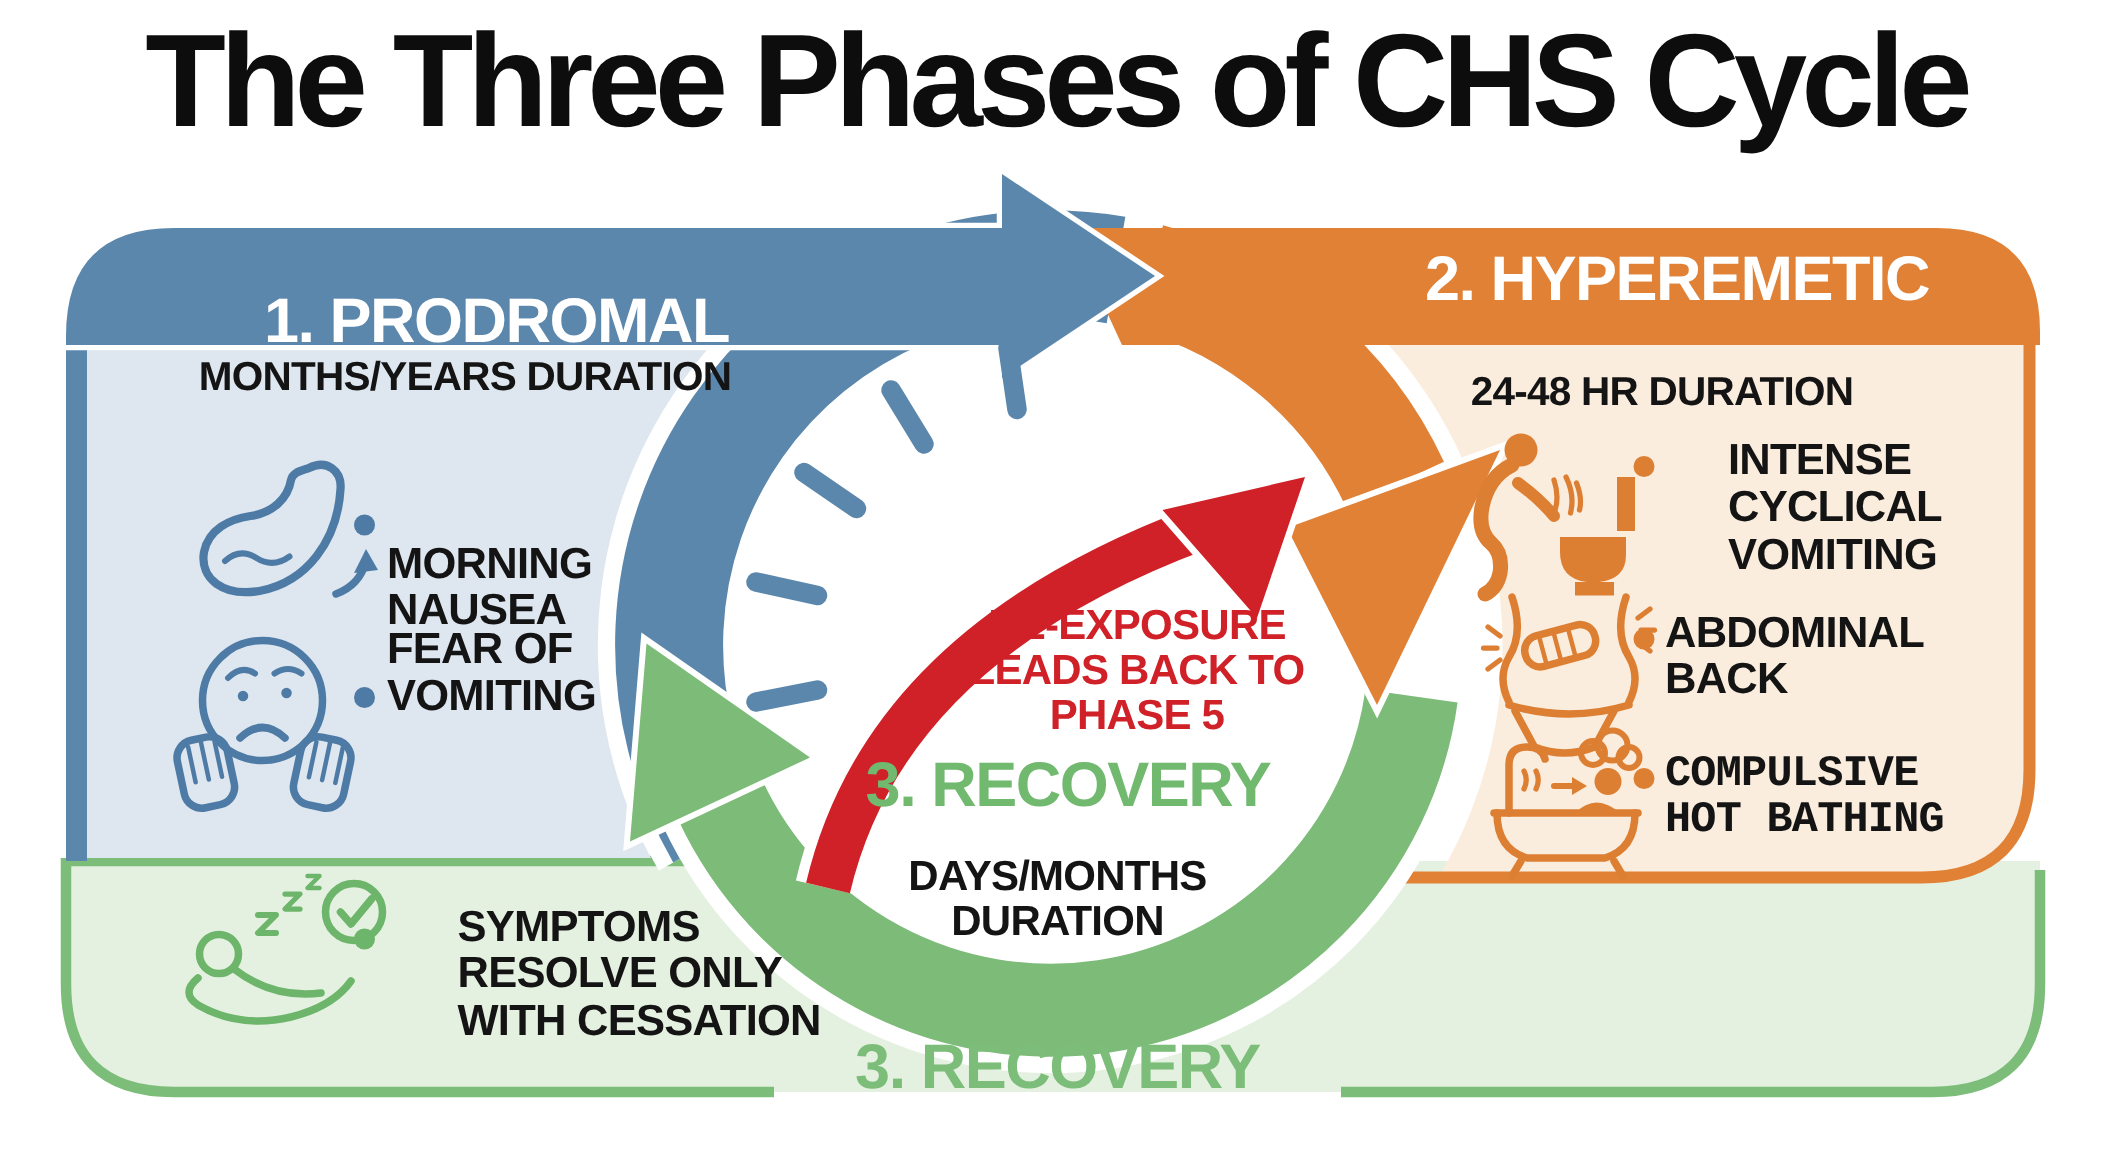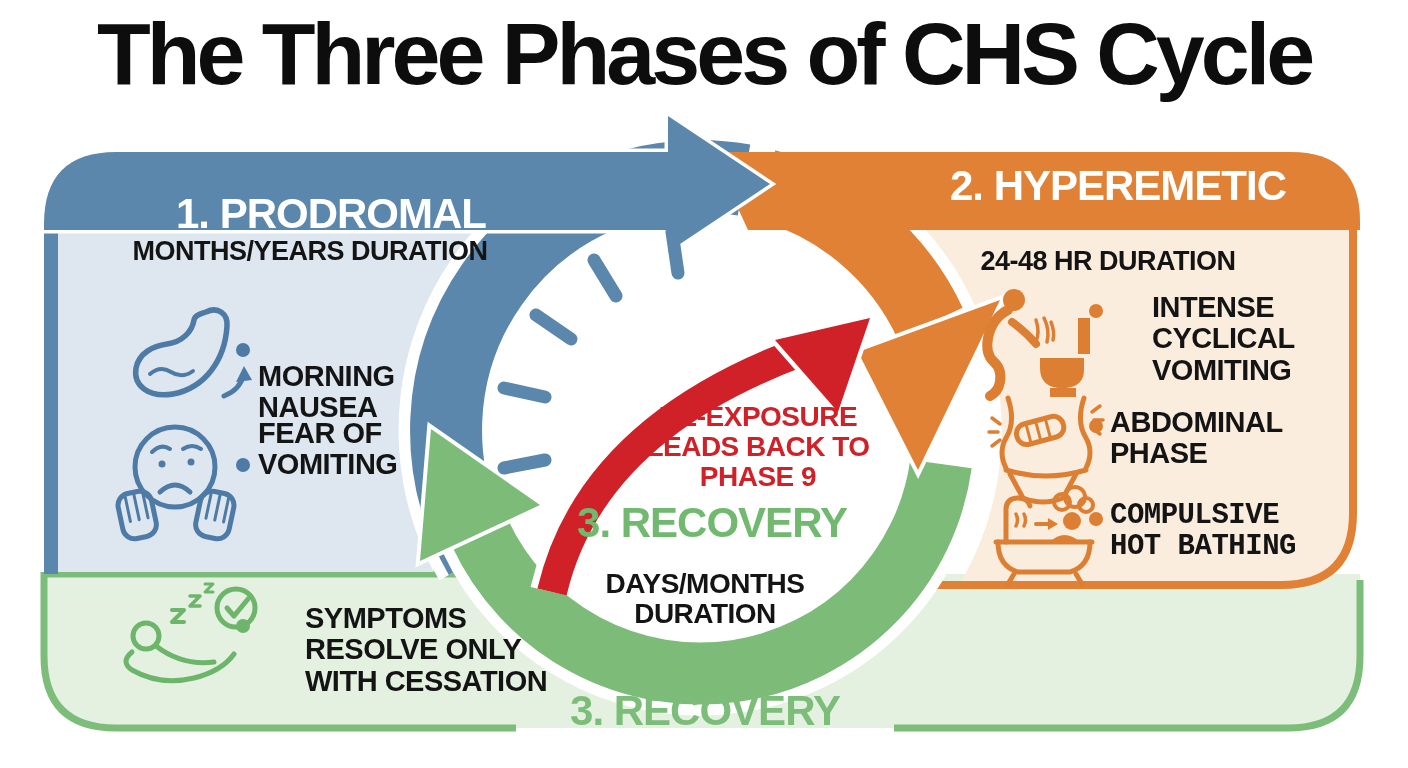--- a/index.html
+++ b/index.html
@@ -168,29 +168,29 @@
 RESOLVE ONLY
 WITH CESSATION</div>
 
   <div class="bullet b-orange" style="left:1089px;top:304px;"></div>
   <div class="t sym" style="left:1152px;top:292px;">INTENSE
 CYCLICAL
 VOMITING</div>
 
   <div class="bullet b-orange" style="left:1089px;top:419px;"></div>
   <div class="t sym" style="left:1110px;top:407px;">ABDOMINAL
-PHASE</div>
+BACK</div>
 
   <div class="bullet b-orange" style="left:1089px;top:512px;"></div>
   <div class="t sym" style="left:1110px;top:500px;font-family:Liberation Mono, monospace;">COMPULSIVE
 HOT BATHING</div>
 
   <div class="t red-note ctr" style="left:608px;top:402px;width:300px;">RE-EXPOSURE
 LEADS BACK TO
-PHASE 9</div>
+PHASE 5</div>
 
   <div class="t rec-center ctr" style="left:562px;top:500px;width:300px;">3. RECOVERY</div>
 
   <div class="t duration ctr" style="left:555px;top:569px;width:300px;font-size:28px;">DAYS/MONTHS
 DURATION</div>
 
   <div class="t rec-bottom ctr" style="left:505px;top:688px;width:400px;">3. RECOVERY</div>
 
 </div>
 

